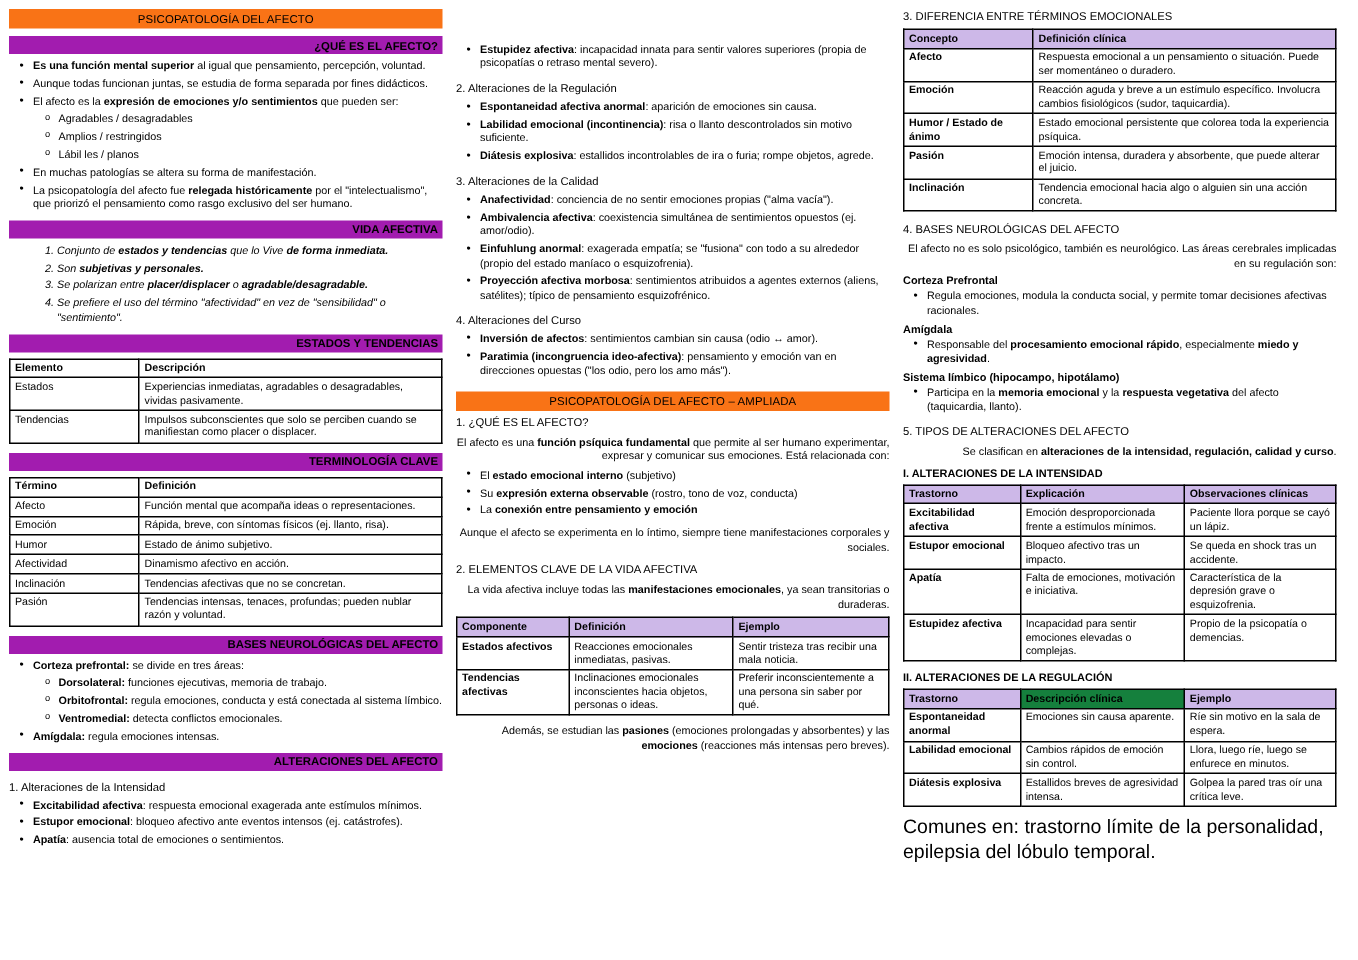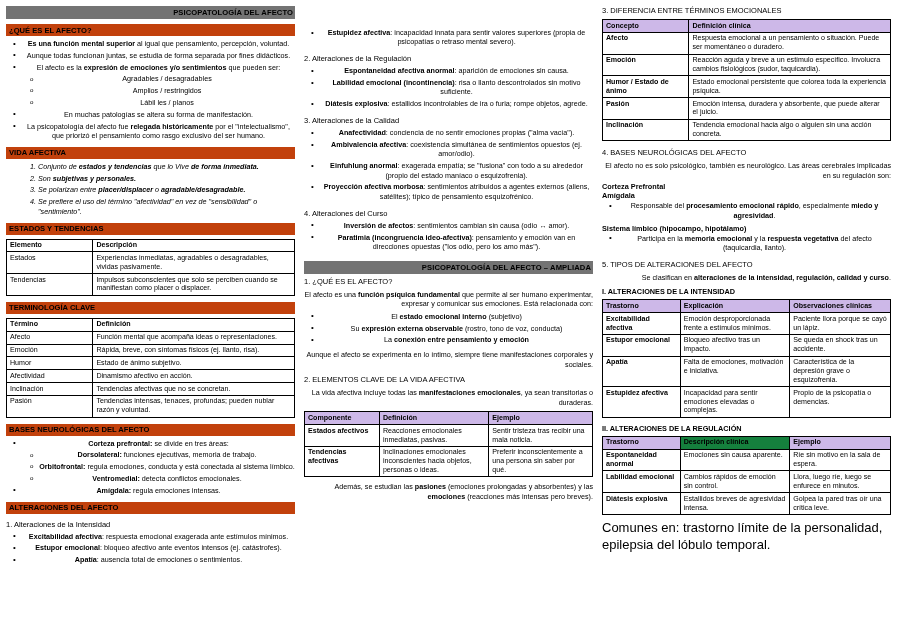--- a/index.html
+++ b/index.html
@@ -19,51 +19,51 @@
     display: flex;
     padding: 6px 6px 4px 6px;
     gap: 9px;
   }
   .col {
     width: 289px;
     display: flex;
     flex-direction: column;
   }
   .band {
-    background: #737373;
-    font-weight: bold;
-    text-align: right;
+    background: #f97316;
+    font-weight: normal;
+    text-align: center;
     font-size: 7.6px;
     padding: 2px 2px;
     margin-bottom: 2px;
     letter-spacing: .1px;
   }
   .subhead {
-    background: #c2410c;
+    background: #a21caf;
     font-weight: bold;
     font-size: 7.6px;
     padding: 1.5px 3px;
     margin: 3px 0 2px 0;
+    text-align: right;
   }
   .sec-title {
     font-weight: normal;
     font-size: 7.5px;
     margin: 4px 0 2px 0;
   }
   .para {
     font-size: 7.2px;
     line-height: 1.32;
     margin: 2px 0;
     text-align: right;
   }
   ul.bul {
     list-style: none;
     margin: 1px 0 1px 0;
     padding-left: 16px;
-    text-align: center;
   }
   ul.bul > li {
     position: relative;
     line-height: 1.3;
     margin-bottom: 2.5px;
     font-size: 7.2px;
   }
   ul.bul > li:before {
     content: "•";
     position: absolute;
@@ -312,20 +312,23 @@
         <td class="b">Inclinación</td>
         <td>Tendencia emocional hacia algo o alguien sin una acción concreta.</td>
       </tr>
     </tbody>
       </table>
 
     <div class="sec-title">4. BASES NEUROLÓGICAS DEL AFECTO</div>
     <div class="para">El afecto no es solo psicológico, también es neurológico. Las áreas cerebrales implicadas en su regulación son:</div>
 
     <div class="b" style="font-size:7.3px">Corteza Prefrontal</div>
+    <ul class="bul">
+      <li>Regula emociones, modula la conducta social, y permite tomar decisiones afectivas racionales.</li>
+    </ul>
     <div class="b" style="font-size:7.3px">Amígdala</div>
     <ul class="bul">
       <li>Responsable del <b>procesamiento emocional rápido</b>, especialmente <b>miedo y agresividad</b>.</li>
     </ul>
     <div class="b" style="font-size:7.3px">Sistema límbico (hipocampo, hipotálamo)</div>
     <ul class="bul">
       <li>Participa en la <b>memoria emocional</b> y la <b>respuesta vegetativa</b> del afecto (taquicardia, llanto).</li>
     </ul>
 
     <div class="sec-title">5. TIPOS DE ALTERACIONES DEL AFECTO</div>

